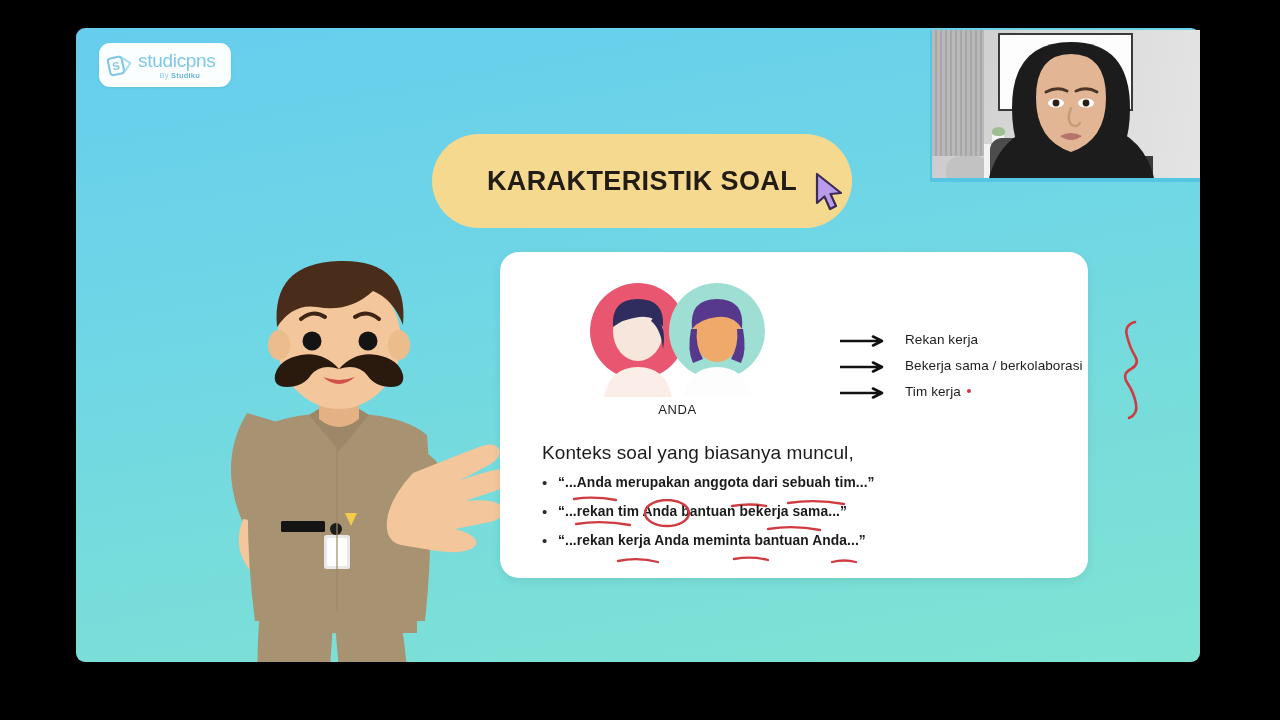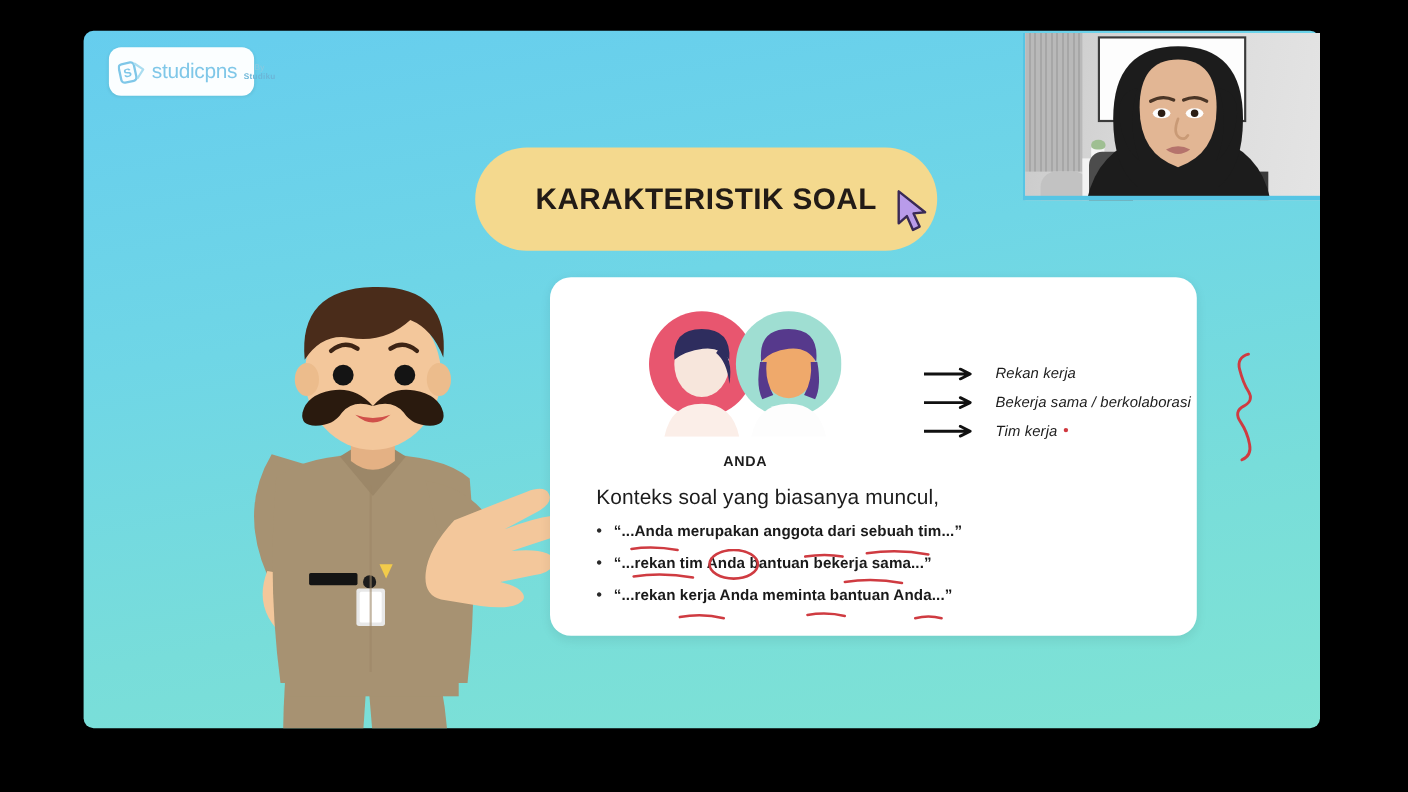--- a/index.html
+++ b/index.html
@@ -17,21 +17,21 @@
   }
 
   
   #logo {
     position:absolute; left:23px; top:15px; width:132px; height:44px;
     background:#fbfeff; border-radius:11px;
     display:flex; align-items:center; padding-left:8px; gap:4px;
     box-shadow:0 1px 3px rgba(0,0,0,.07);
   }
   #logo .mark { width:27px; height:27px; flex:0 0 auto; position:relative; }
-  #logo .words { display:flex; flex-direction:row; line-height:1; padding-top:1px; }
+  #logo .words { display:flex; flex-direction:column; line-height:1; padding-top:1px; }
   #logo .wmain {
     font-size:19px; color:#7fc7e8; letter-spacing:-.3px; font-weight:400;
   }
   #logo .wsub {
     font-size:7.5px; color:#8fc9df; letter-spacing:.2px; margin-top:2px;
     text-align:center; padding-left:6px;
   }
   #logo .wsub b { color:#6bb6d8; }
 
   
@@ -55,26 +55,26 @@
   
   #card {
     position:absolute; left:424px; top:224px; width:588px; height:326px;
     background:#fff; border-radius:19px;
     box-shadow:0 3px 10px rgba(0,0,0,.08);
   }
 
   
   #avatars { position:absolute; left:90px; top:27px; width:175px; height:118px; }
   #anda-label {
-    position:absolute; left:90px; top:160px; width:175px; text-align:center;
-    font-size:13px; font-weight:bold; color:#1d1d1d; letter-spacing:.6px;
-  }
-
-  
-  #rows { position:absolute; left:340px; top:74px; width:240px;font-style:italic; }
+    position:absolute; left:90px; top:150px; width:175px; text-align:center;
+    font-size:13px; font-weight:normal; color:#1d1d1d; letter-spacing:.6px;
+  }
+
+  
+  #rows { position:absolute; left:340px; top:74px; width:240px; }
   .row { display:flex; align-items:center; height:26px; }
   .row .arrow { width:48px; height:12px; flex:0 0 auto; margin-right:17px; }
   .row .lbl {
     font-size:13.5px; color:#1c1c1c; white-space:nowrap; letter-spacing:.1px;
   }
   .row .reddot {
     display:inline-block; width:4px; height:4px; border-radius:50%;
     background:#d0383f; margin-left:6px; vertical-align:2px;
   }
 

